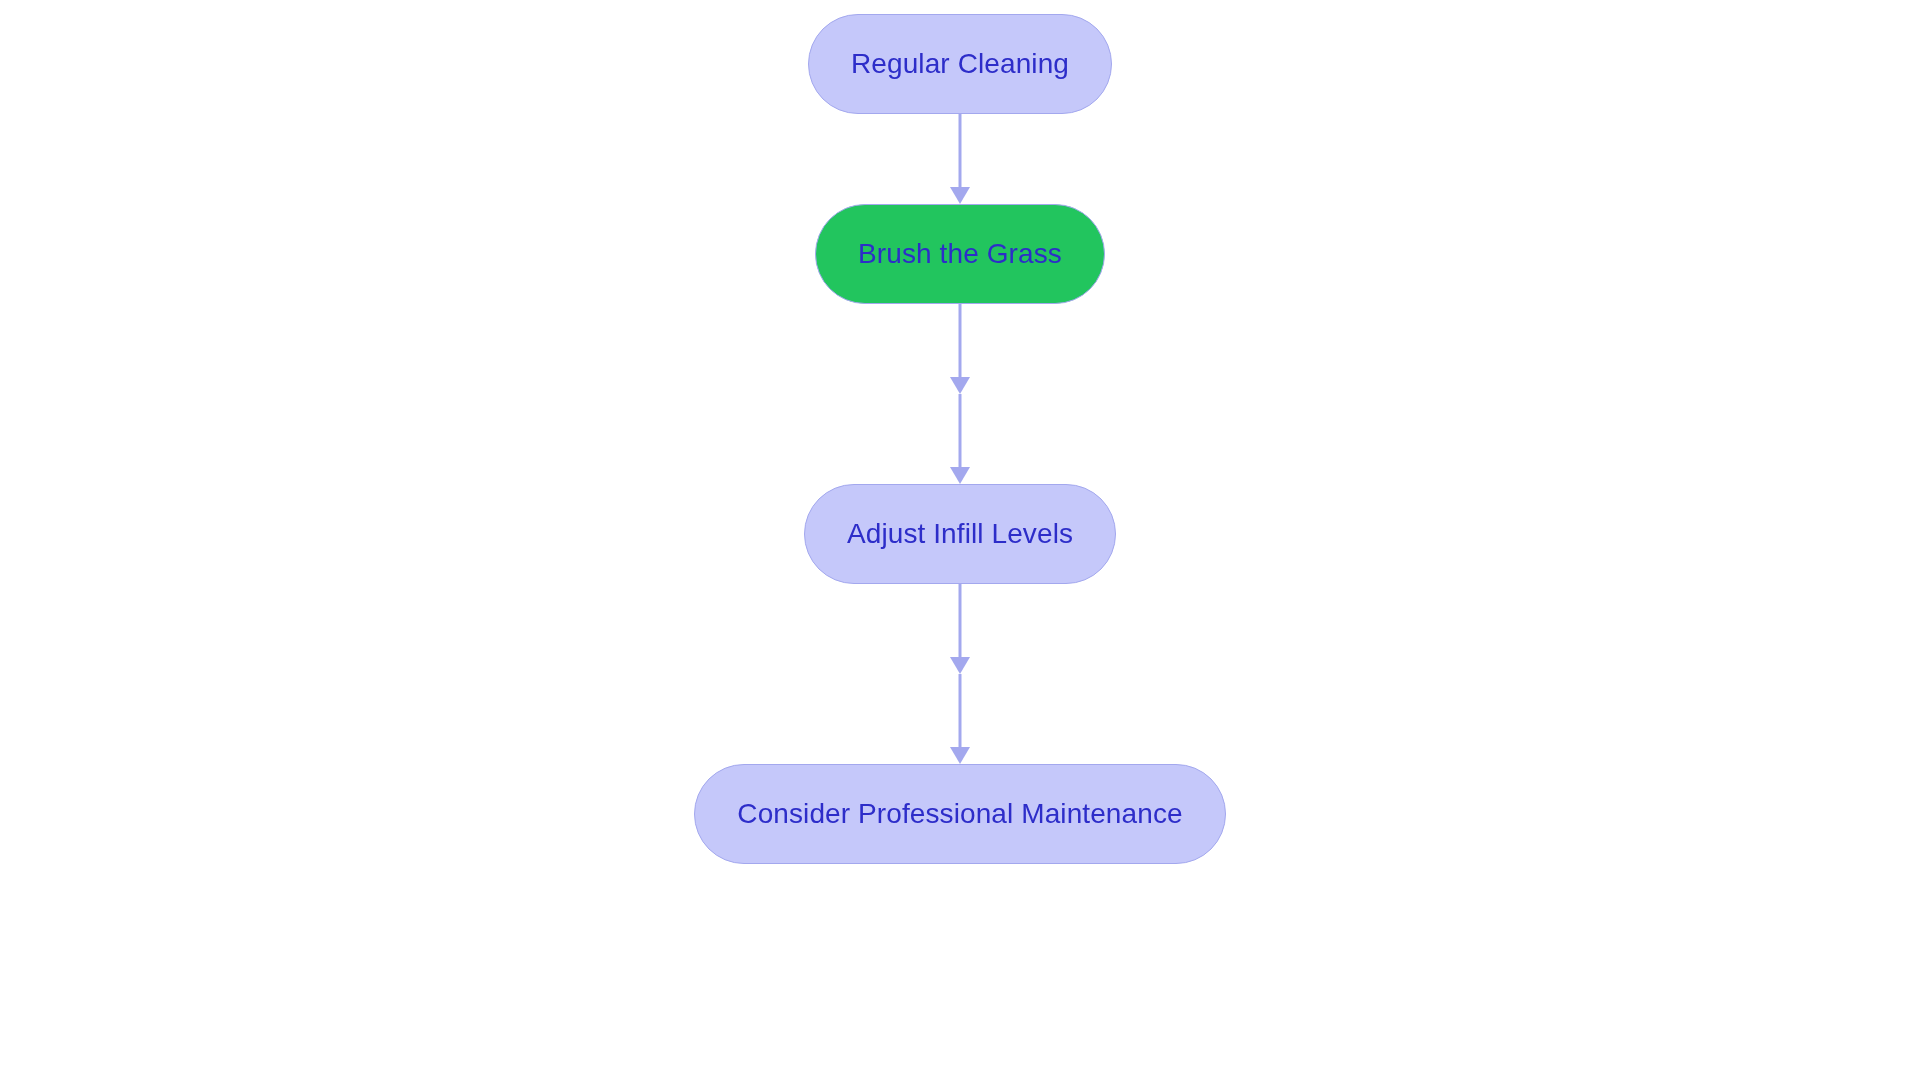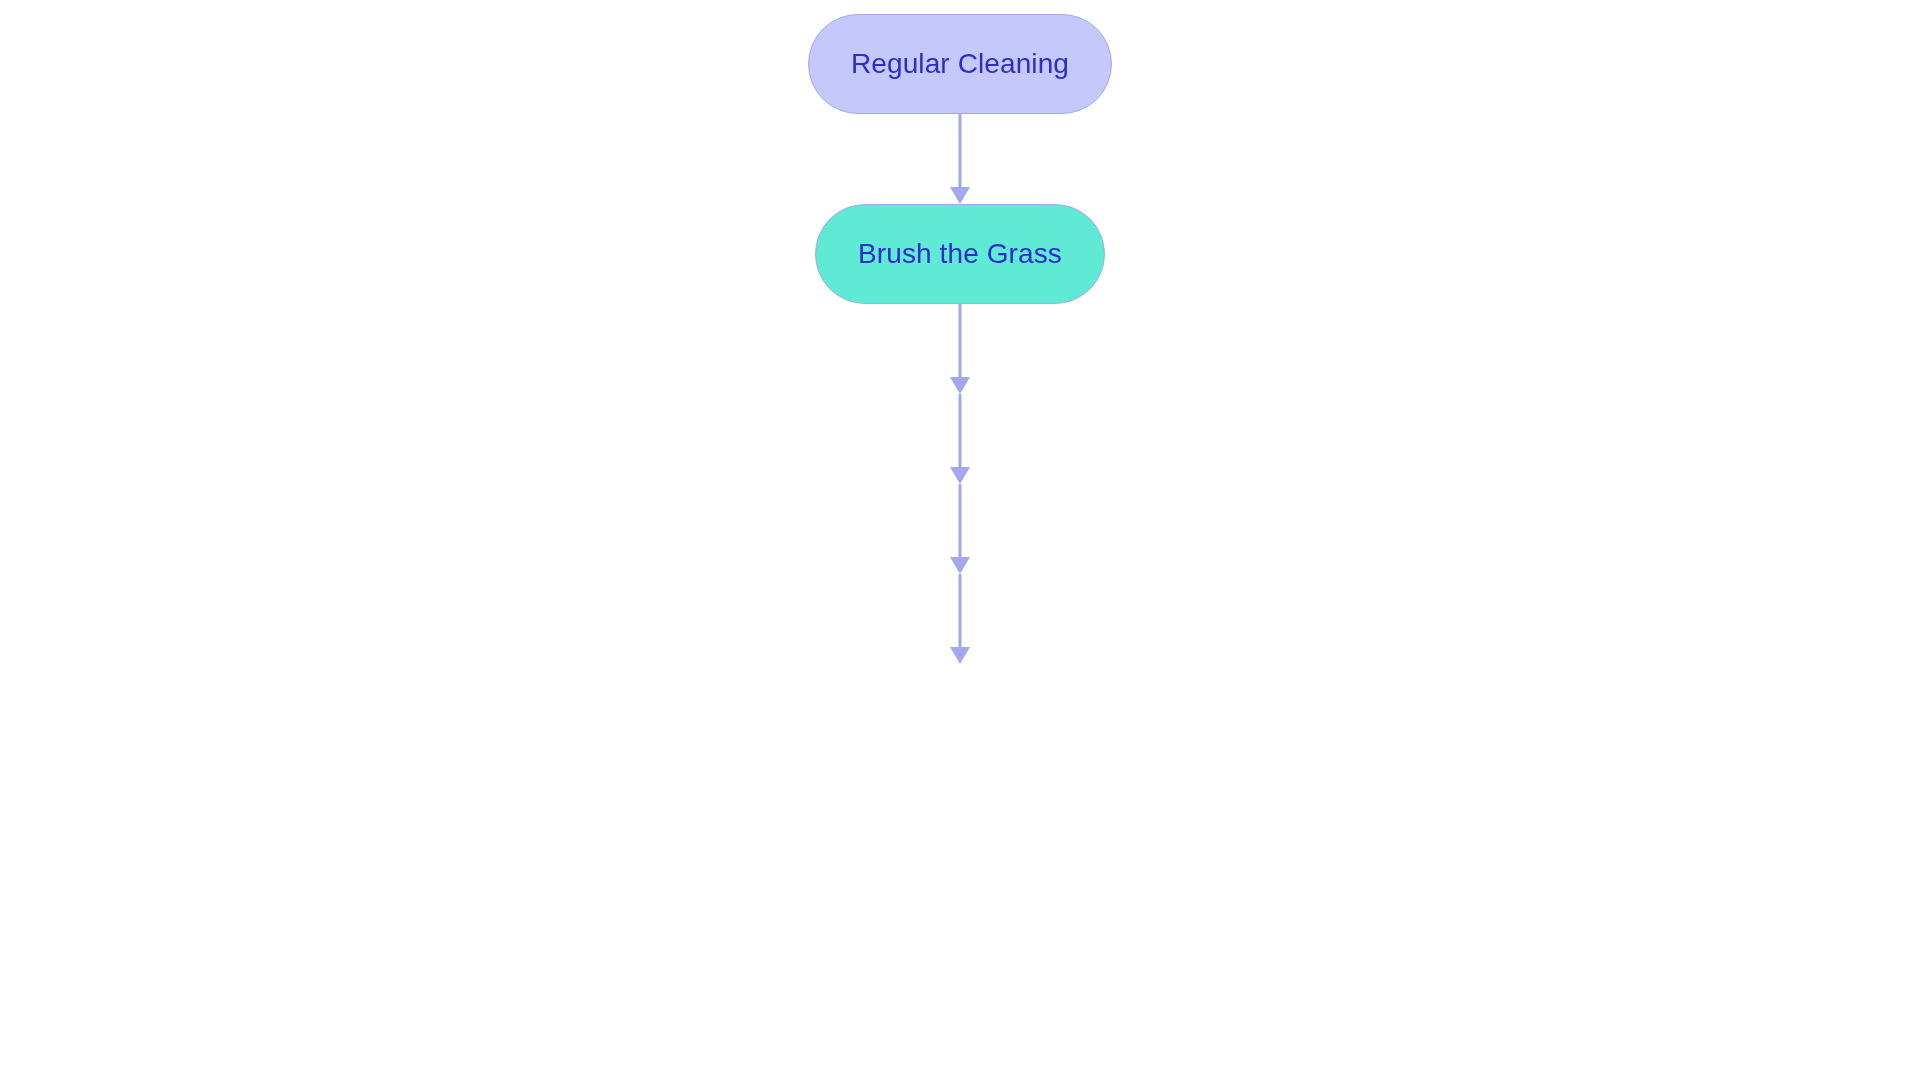--- a/index.html
+++ b/index.html
@@ -87,50 +87,56 @@
       <span class="node-label" style="color: rgb(45, 45, 201);">Regular Cleaning</span>
     </div>
 
     <div class="connector">
       <svg viewBox="0 0 24 90" xmlns="http://www.w3.org/2000/svg" aria-hidden="true">
         <line x1="12" y1="0" x2="12" y2="74" stroke="#a3a8ee" stroke-width="3"></line>
         <polygon points="2,73 22,73 12,90" fill="#a3a8ee"></polygon>
       </svg>
     </div>
 
-    <div class="node" style="background: #5eead4; border-color: rgb(163, 168, 238);">
+    <div class="node" style="background: #22c55e; border-color: rgb(163, 168, 238);">
       <span class="node-label" style="color: rgb(45, 45, 201);">Brush the Grass</span>
     </div>
 
     <div class="connector">
       <svg viewBox="0 0 24 90" xmlns="http://www.w3.org/2000/svg" aria-hidden="true">
         <line x1="12" y1="0" x2="12" y2="74" stroke="#a3a8ee" stroke-width="3"></line>
         <polygon points="2,73 22,73 12,90" fill="#a3a8ee"></polygon>
       </svg>
     </div>
 
 
     <div class="connector">
       <svg viewBox="0 0 24 90" xmlns="http://www.w3.org/2000/svg" aria-hidden="true">
         <line x1="12" y1="0" x2="12" y2="74" stroke="#a3a8ee" stroke-width="3"></line>
         <polygon points="2,73 22,73 12,90" fill="#a3a8ee"></polygon>
       </svg>
     </div>
 
+    <div class="node" style="background: rgb(197, 200, 250); border-color: rgb(163, 168, 238);">
+      <span class="node-label" style="color: rgb(45, 45, 201);">Adjust Infill Levels</span>
+    </div>
 
     <div class="connector">
       <svg viewBox="0 0 24 90" xmlns="http://www.w3.org/2000/svg" aria-hidden="true">
         <line x1="12" y1="0" x2="12" y2="74" stroke="#a3a8ee" stroke-width="3"></line>
         <polygon points="2,73 22,73 12,90" fill="#a3a8ee"></polygon>
       </svg>
     </div>
 
 
     <div class="connector">
       <svg viewBox="0 0 24 90" xmlns="http://www.w3.org/2000/svg" aria-hidden="true">
         <line x1="12" y1="0" x2="12" y2="74" stroke="#a3a8ee" stroke-width="3"></line>
         <polygon points="2,73 22,73 12,90" fill="#a3a8ee"></polygon>
       </svg>
     </div>
 
+    <div class="node" style="background: rgb(197, 200, 250); border-color: rgb(163, 168, 238);">
+      <span class="node-label" style="color: rgb(45, 45, 201);">Consider Professional Maintenance</span>
+    </div>
 
   </div>
 </div>
 
 </body></html>

